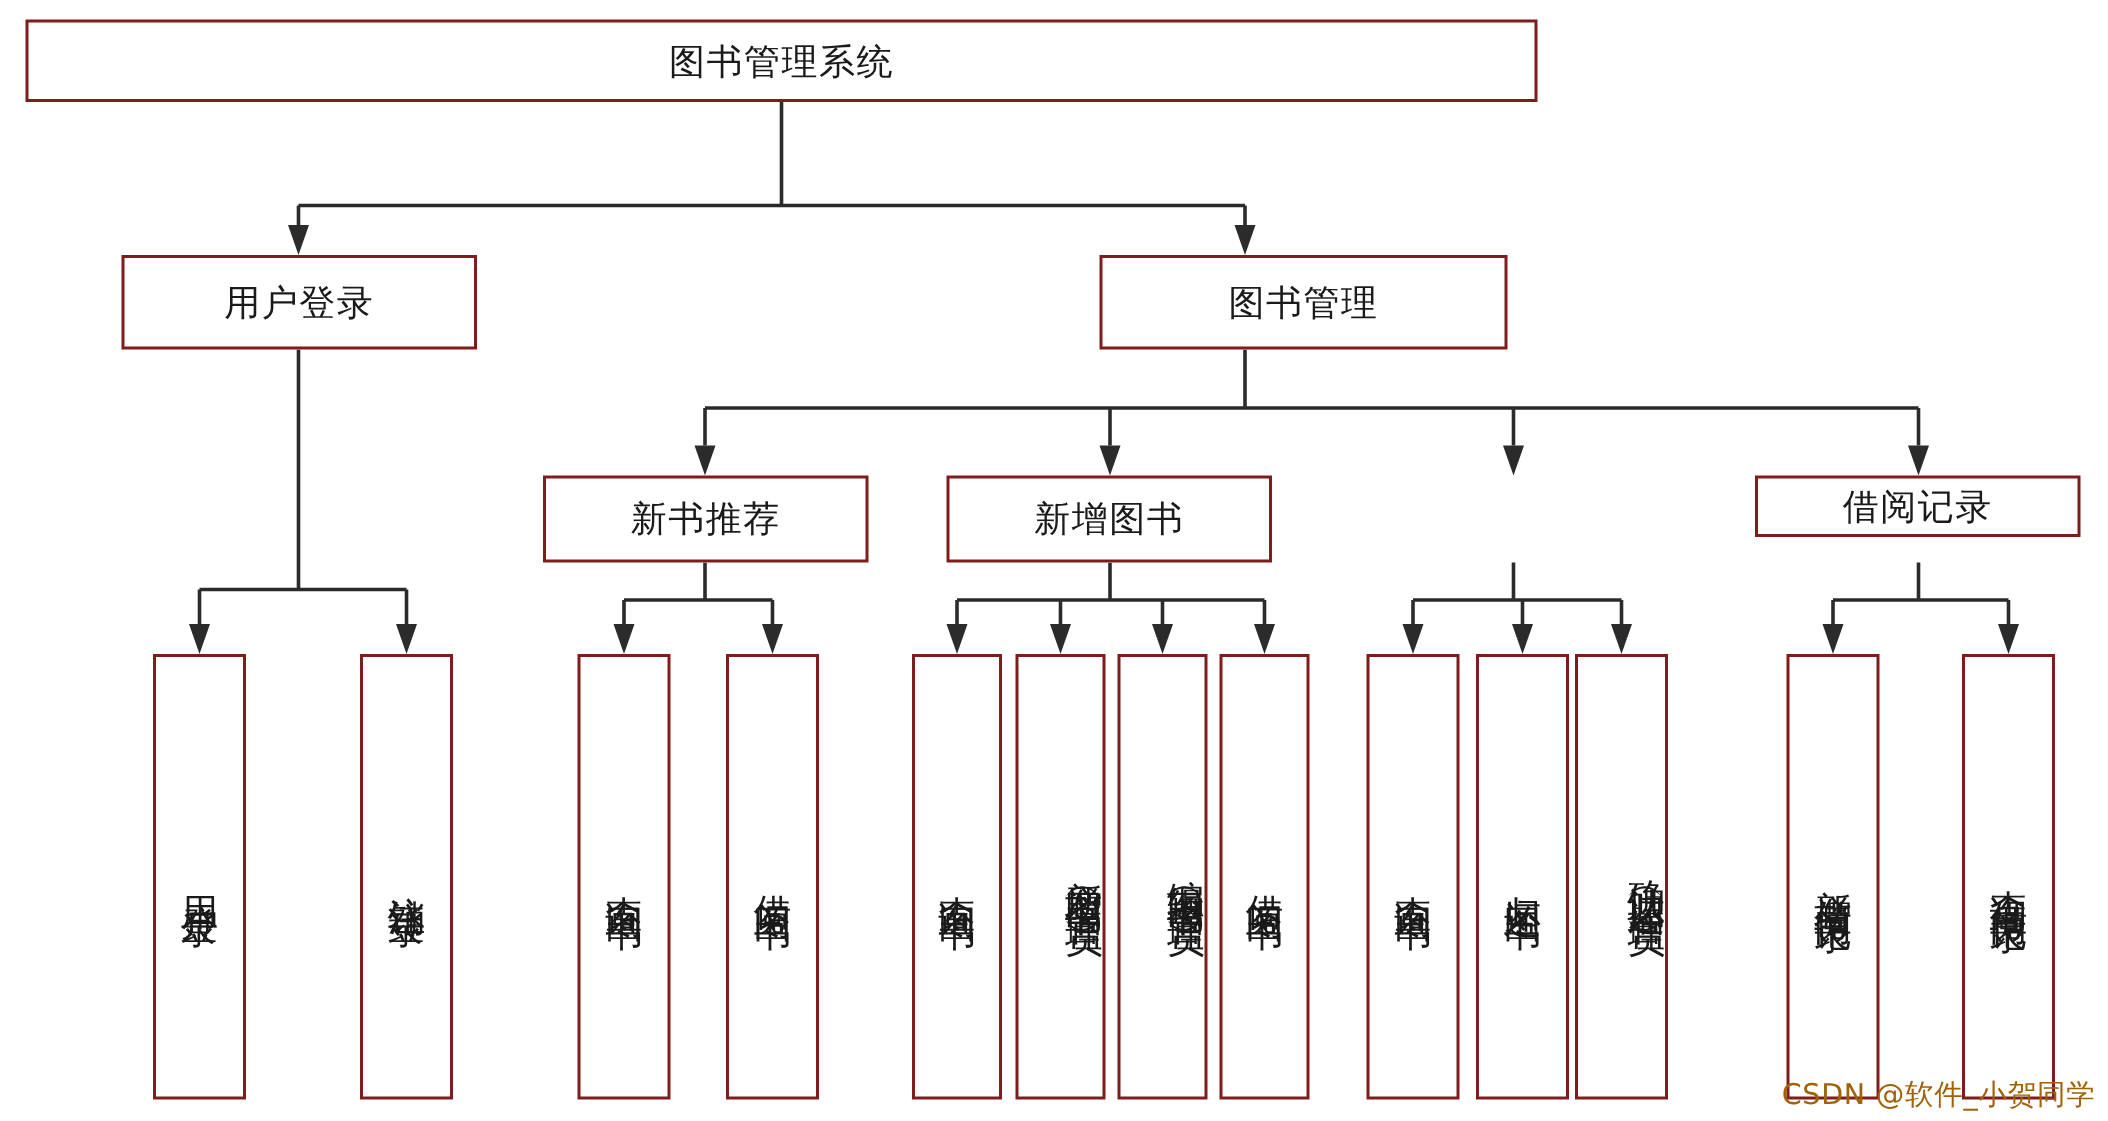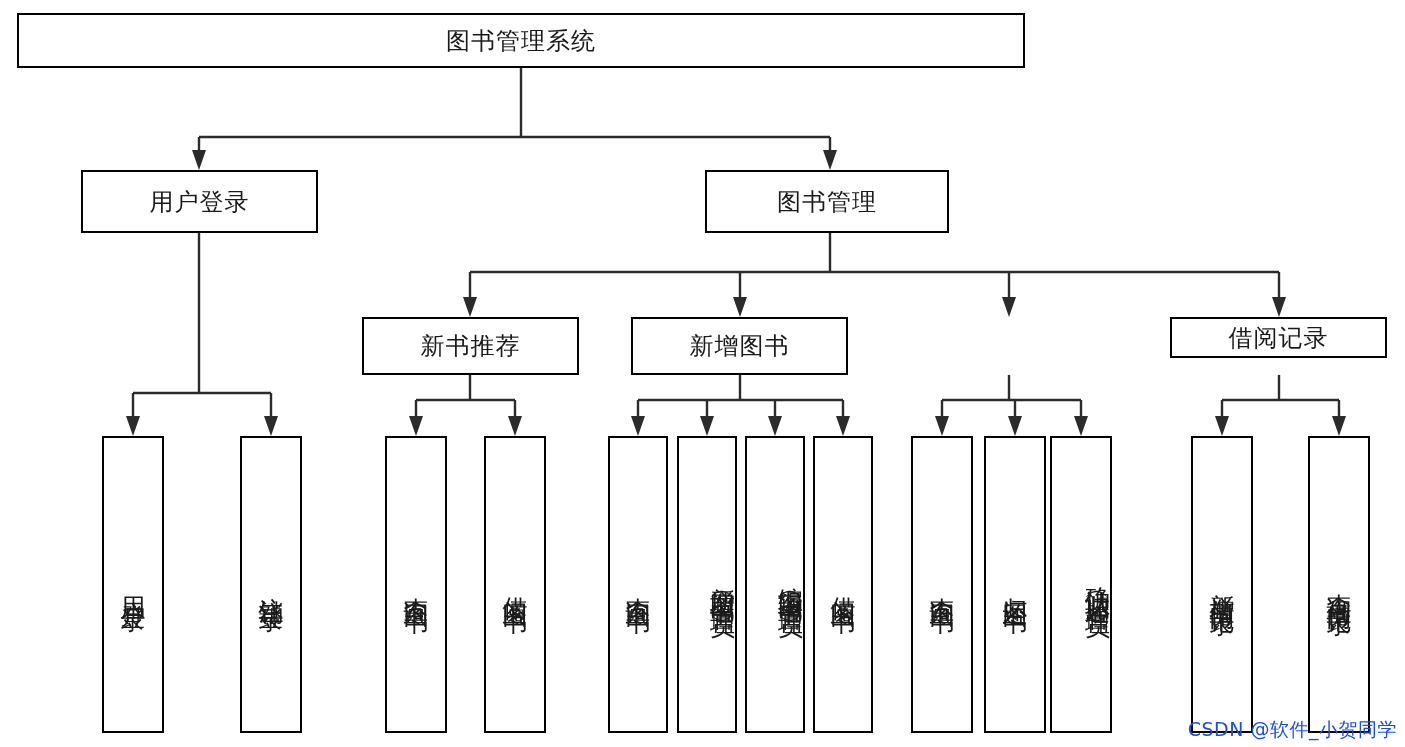--- a/index.html
+++ b/index.html
@@ -13,21 +13,21 @@
   #canvas {
     position: relative;
     width: 1405px;
     height: 747px;
     background: #ffffff;
     overflow: hidden;
   }
   .node {
     position: absolute;
     box-sizing: border-box;
-    border: 2px solid #000000;
+    border: 2px solid #7f1d1d;
     background: #ffffff;
     display: flex;
     align-items: center;
     justify-content: center;
     color: #1a1a1a;
   }
   .node.h {
     font-size: 24px;
     letter-spacing: 1px;
   }
@@ -60,21 +60,21 @@
     fill: none;
   }
   .arrowhead {
     fill: #2b2b2b;
   }
   .watermark {
     position: absolute;
     right: 8px;
     bottom: 4px;
     font-size: 19px;
-    color: #1d4ed8;
+    color: #a16207;
     white-space: nowrap;
     letter-spacing: 0.5px;
   }
 </style>
 </head>
 <body>
 
 <div id="canvas">
 
   <svg class="wires" viewBox="0 0 1405 747">
@@ -113,21 +113,21 @@
     <polygon class="arrowhead" points="1332,416 1346,416 1339,436"></polygon>
   </svg>
 
   <div class="node h" style="left:17px; top:13px; width:1008px; height:55px;">
     <span class="lbl">图书管理系统</span>
   </div>
 
   <div class="node h" style="left:81px; top:170px; width:237px; height:63px;">
     <span class="lbl">用户登录</span>
   </div>
-  <div class="node h" style="left:705px; top:170px; width:244px; height:63px;">
+  <div class="node h" style="left:733px; top:170px; width:272px; height:63px;">
     <span class="lbl">图书管理</span>
   </div>
 
   <div class="node h" style="left:362px; top:317px; width:217px; height:58px;justify-content:center;">
     <span class="lbl">新书推荐</span>
   </div>
   <div class="node h" style="left:631px; top:317px; width:217px; height:58px;">
     <span class="lbl">新增图书</span>
   </div>
   <div class="node h" style="left:1170px; top:317px; width:217px; height:41px;">

